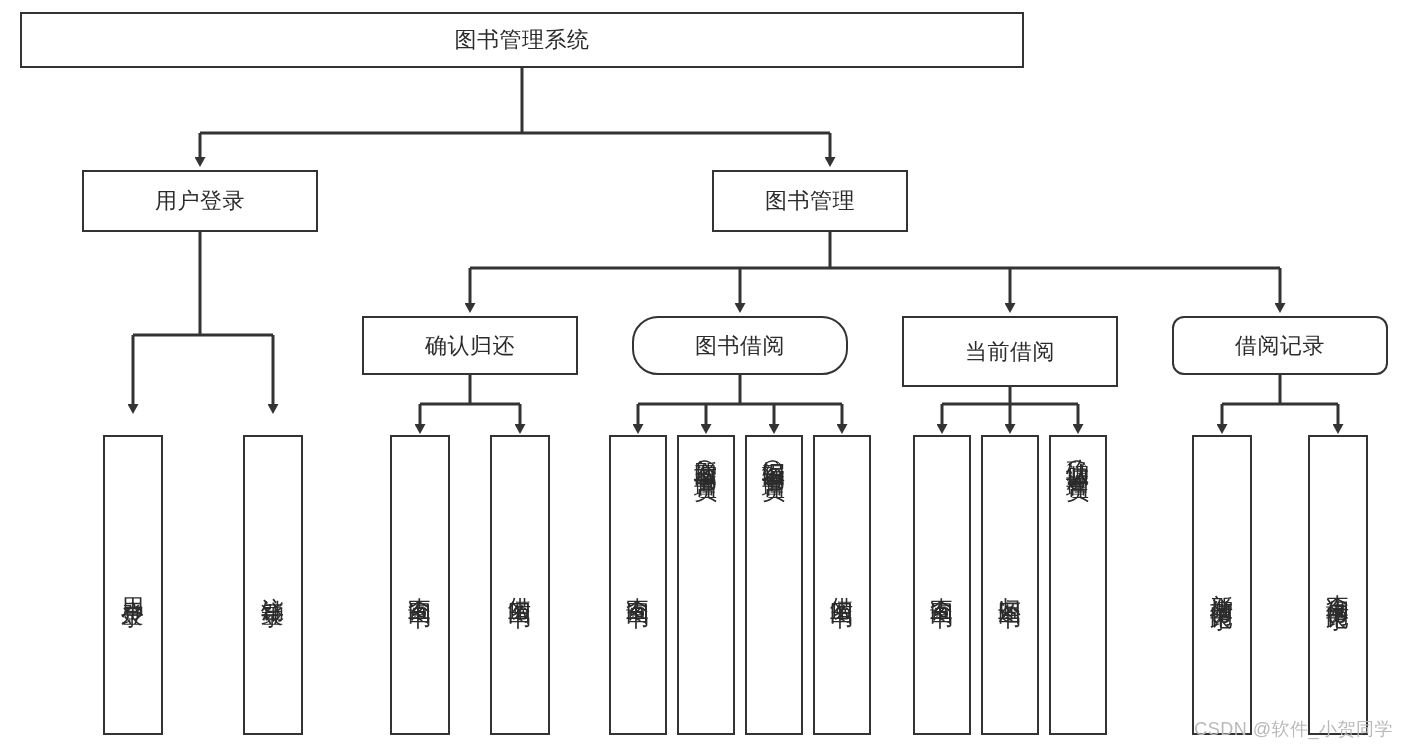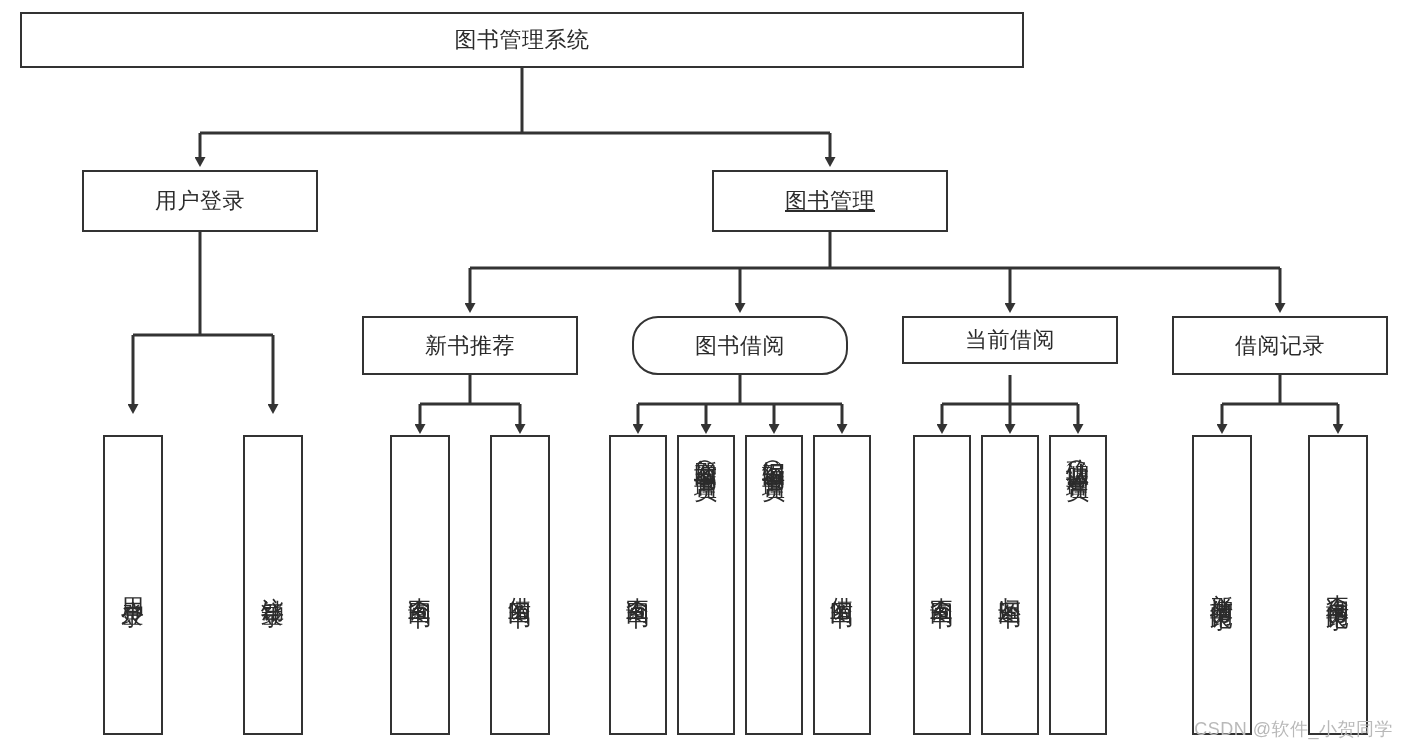--- a/index.html
+++ b/index.html
@@ -130,34 +130,34 @@
     </g>
   </svg>
 
   <div class="node h-node" style="left:20px; top:12px; width:1004px; height:56px;">
     <span class="node-label">图书管理系统</span>
   </div>
 
   <div class="node h-node" style="left:82px; top:170px; width:236px; height:62px;">
     <span class="node-label">用户登录</span>
   </div>
-  <div class="node h-node" style="left:712px; top:170px; width:236px; height:62px;text-decoration:underline;">
+  <div class="node h-node" style="left:712px; top:170px; width:196px; height:62px;">
     <span class="node-label">图书管理</span>
   </div>
 
   <div class="node h-node" style="left:362px; top:316px; width:216px; height:59px;">
-    <span class="node-label">新书推荐</span>
+    <span class="node-label">确认归还</span>
   </div>
   <div class="node h-node" style="left:632px; top:316px; width:216px; height:59px;border-radius:26px;">
     <span class="node-label">图书借阅</span>
   </div>
-  <div class="node h-node" style="left:902px; top:316px; width:216px; height:48px;">
+  <div class="node h-node" style="left:902px; top:316px; width:216px; height:71px;">
     <span class="node-label">当前借阅</span>
   </div>
-  <div class="node h-node" style="left:1172px; top:316px; width:216px; height:59px;">
+  <div class="node h-node" style="left:1172px; top:316px; width:216px; height:59px;border-radius:12px;">
     <span class="node-label">借阅记录</span>
   </div>
 
   <div class="node v-node" style="left:103px; top:435px; width:60px; height:300px;">
     <span class="node-label">用户登录</span>
   </div>
   <div class="node v-node" style="left:243px; top:435px; width:60px; height:300px;">
     <span class="node-label">注销登录</span>
   </div>
 

